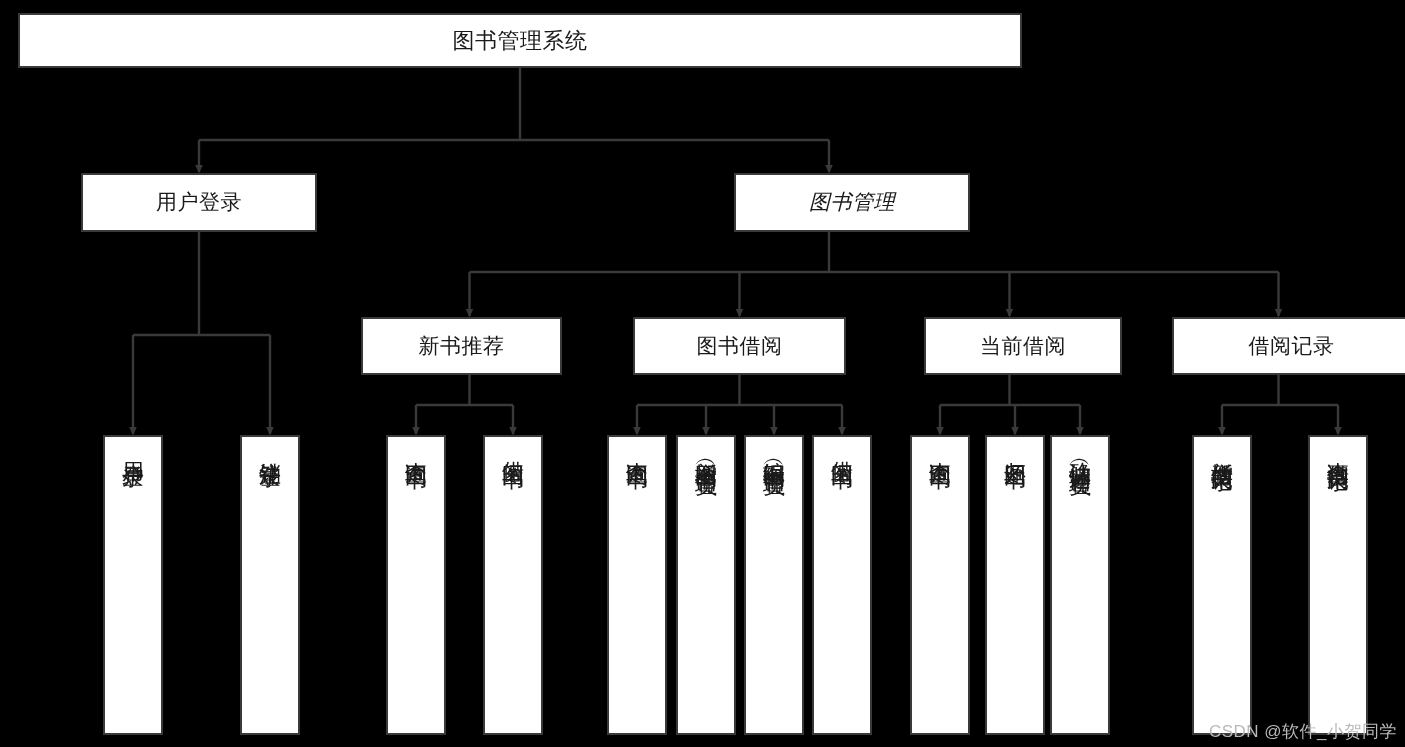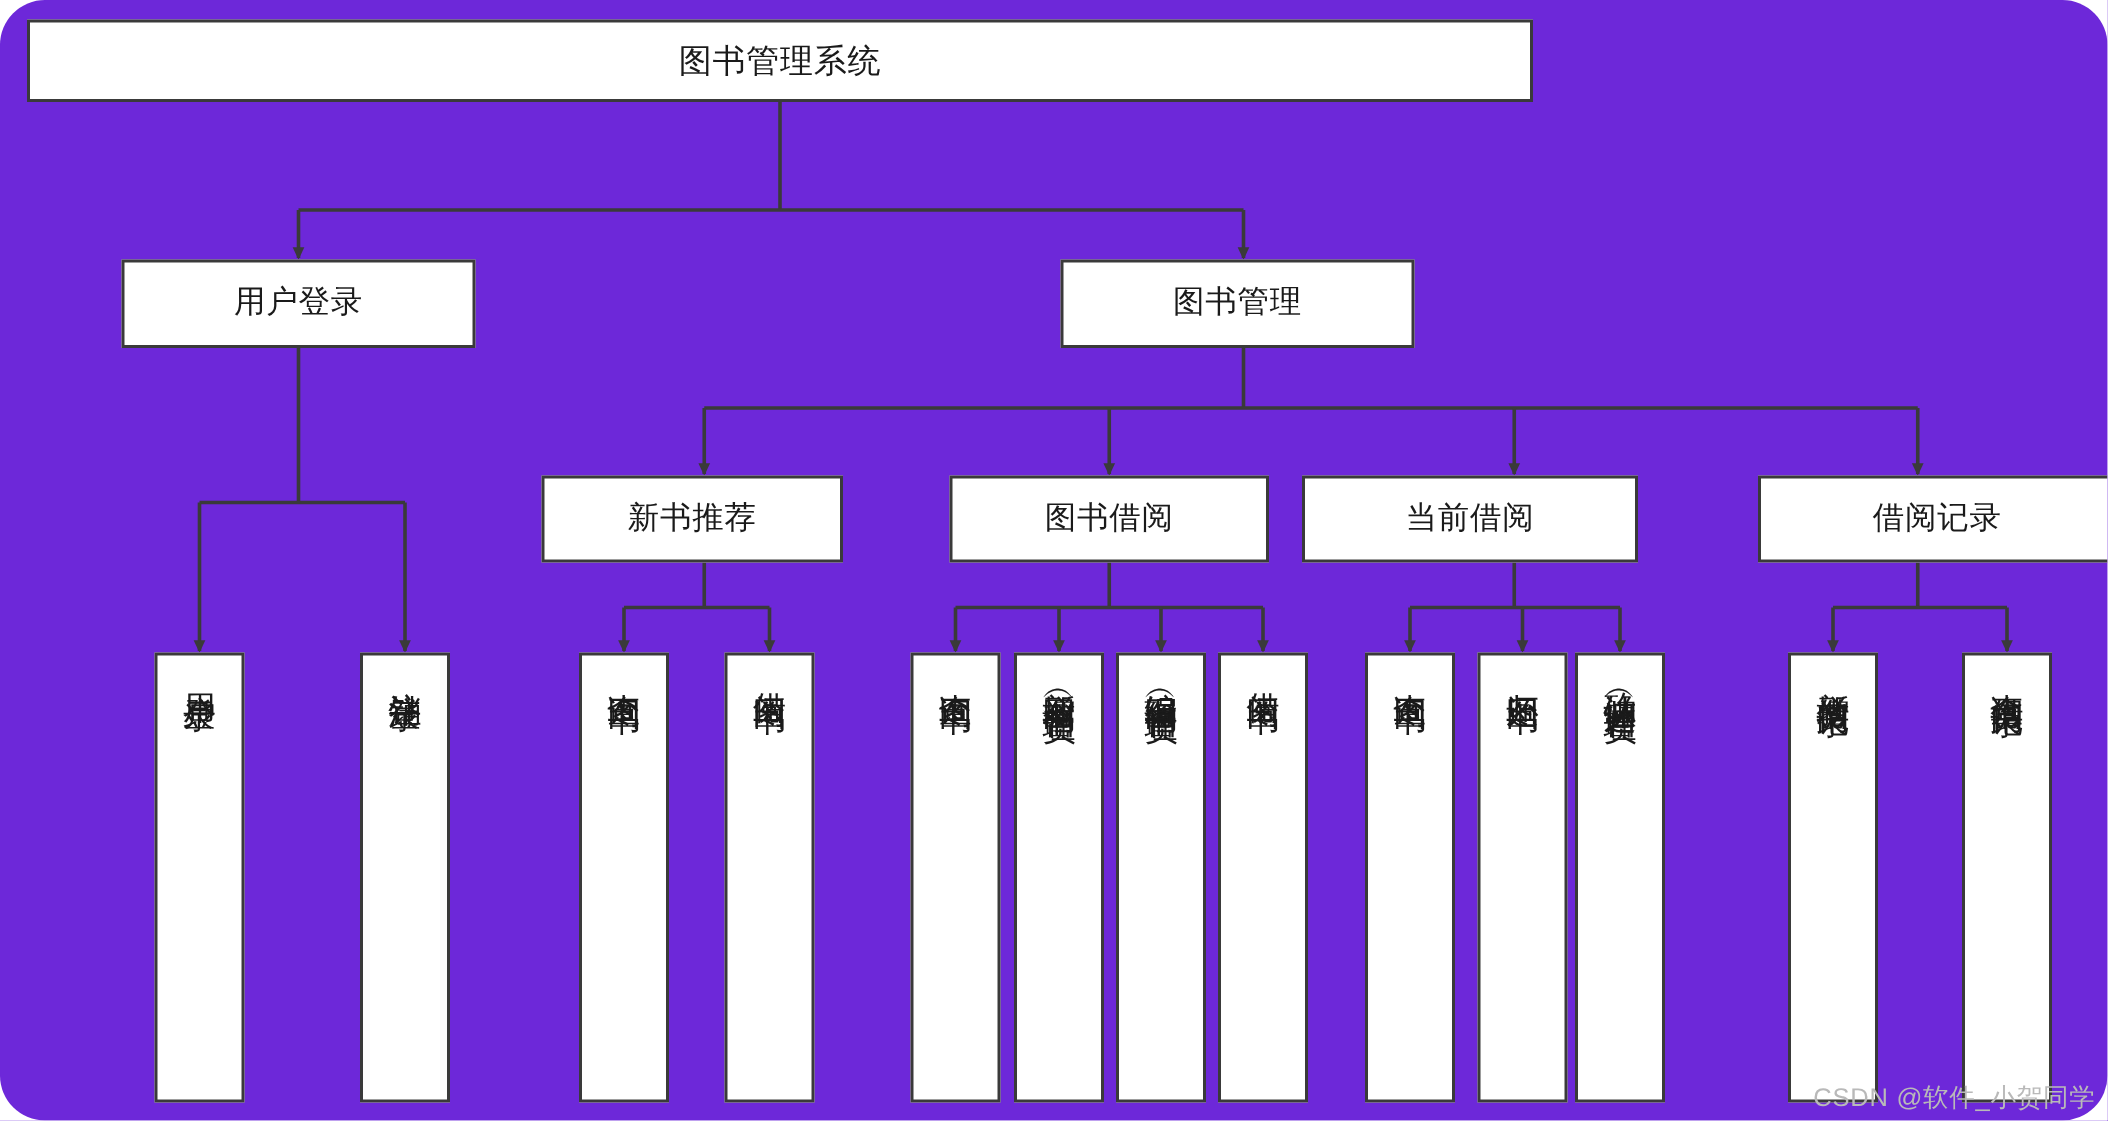--- a/index.html
+++ b/index.html
@@ -8,23 +8,22 @@
     padding: 0;
     background: #ffffff;
   }
   body {
     font-family: "Liberation Sans", "DejaVu Sans", sans-serif;
   }
   #canvas {
     position: relative;
     width: 1405px;
     height: 747px;
-    background: #6d28d9;
+    background: #000000;
     overflow: hidden;
-    border-radius: 30px;
   }
   #edges {
     position: absolute;
     left: 0;
     top: 0;
     width: 1405px;
     height: 747px;
     pointer-events: none;
   }
   .node {
@@ -123,30 +122,30 @@
         <path d="M1338,405 L1338,434" marker-end="url(#arrowhead)"></path>
       </g>
   </svg>
   <div id="nodes">
       <div class="node horiz root" style="left: 18px; top: 13px; width: 1004px; height: 55px; border-color: rgb(58, 58, 58); color: rgb(26, 26, 26);">
         <span class="node-label">图书管理系统</span>
       </div>
       <div class="node horiz" style="left: 81px; top: 173px; width: 236px; height: 59px; border-color: rgb(58, 58, 58); color: rgb(26, 26, 26);">
         <span class="node-label">用户登录</span>
       </div>
-      <div class="node horiz" style="left: 707px; top: 173px; width: 236px; height: 59px; border-color: rgb(58, 58, 58); color: rgb(26, 26, 26);">
+      <div class="node horiz" style="left: 734px; top: 173px; width: 236px; height: 59px; border-color: rgb(58, 58, 58); color: rgb(26, 26, 26); font-style: italic;">
         <span class="node-label">图书管理</span>
       </div>
       <div class="node horiz" style="left: 361px; top: 317px; width: 201px; height: 58px; border-color: rgb(58, 58, 58); color: rgb(26, 26, 26);">
         <span class="node-label">新书推荐</span>
       </div>
       <div class="node horiz" style="left: 633px; top: 317px; width: 213px; height: 58px; border-color: rgb(58, 58, 58); color: rgb(26, 26, 26);">
         <span class="node-label">图书借阅</span>
       </div>
-      <div class="node horiz" style="left: 868px; top: 317px; width: 224px; height: 58px; border-color: rgb(58, 58, 58); color: rgb(26, 26, 26);">
+      <div class="node horiz" style="left: 924px; top: 317px; width: 198px; height: 58px; border-color: rgb(58, 58, 58); color: rgb(26, 26, 26);">
         <span class="node-label">当前借阅</span>
       </div>
       <div class="node horiz" style="left: 1172px; top: 317px; width: 239px; height: 58px; border-color: rgb(58, 58, 58); color: rgb(26, 26, 26);">
         <span class="node-label">借阅记录</span>
       </div>
       <div class="node vert" style="left: 103px; top: 435px; width: 60px; height: 300px; border-color: rgb(58, 58, 58); color: rgb(26, 26, 26);">
         <span class="node-label">用户登录</span>
       </div>
       <div class="node vert" style="left: 240px; top: 435px; width: 60px; height: 300px; border-color: rgb(58, 58, 58); color: rgb(26, 26, 26);">
         <span class="node-label">注销登录</span>

